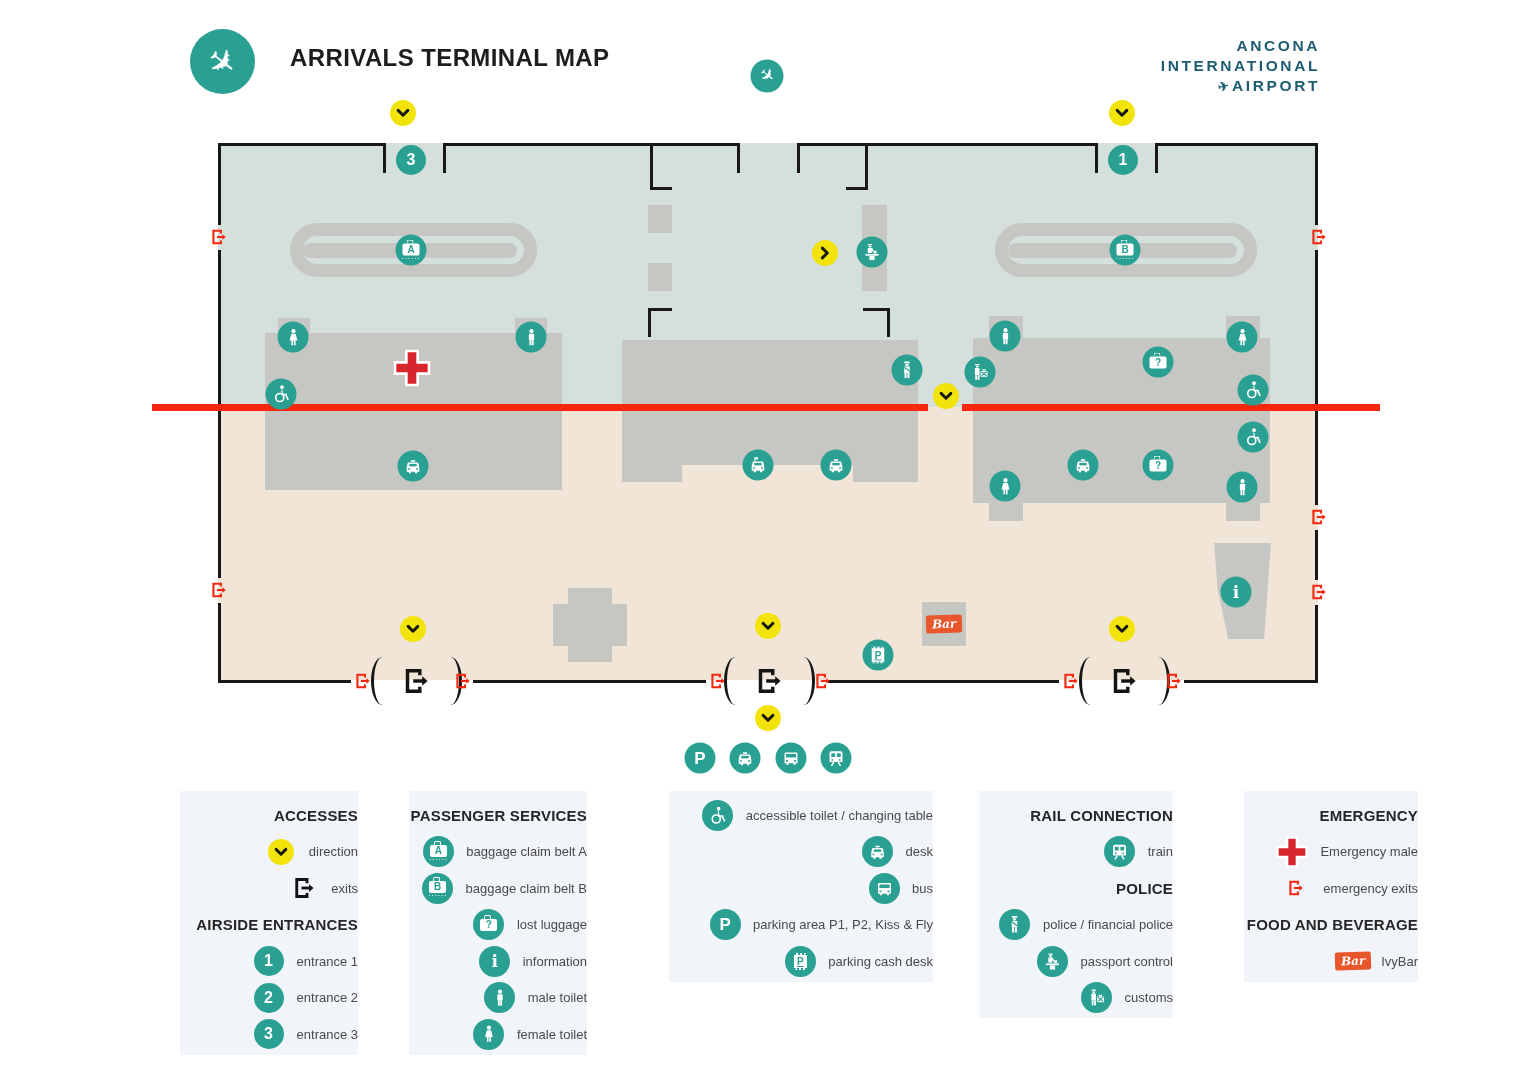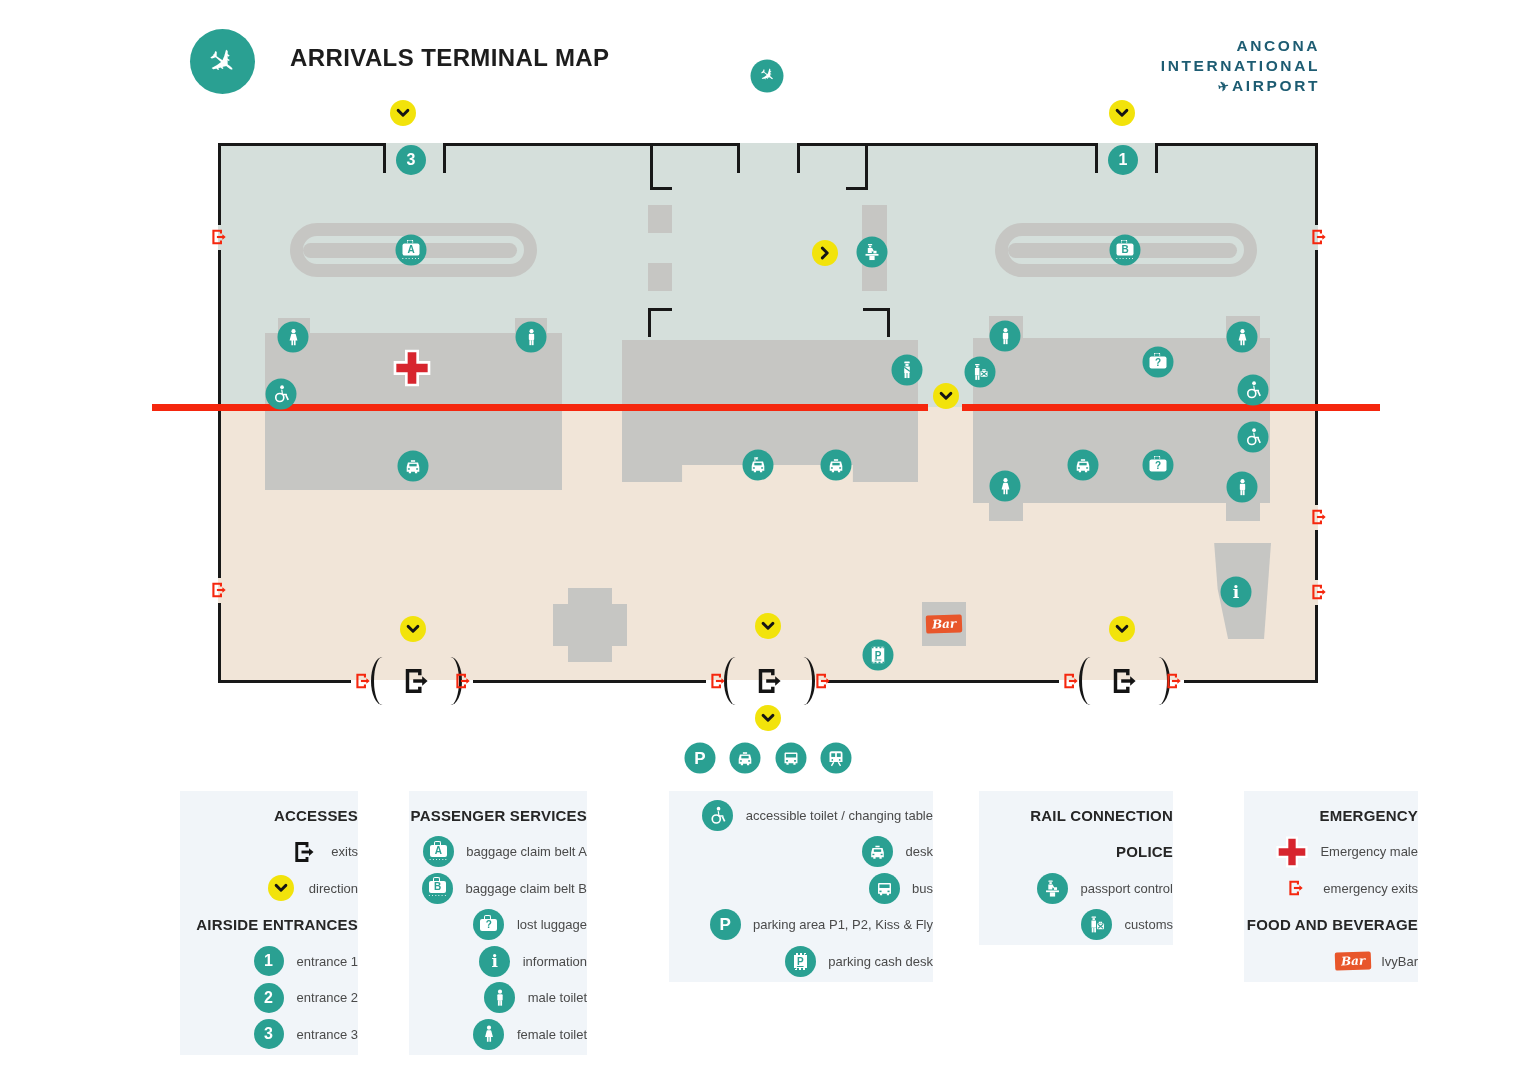--- a/index.html
+++ b/index.html
@@ -577,35 +577,35 @@
   </div>
 
   <div id="legend">
     <div class="col" id="col-1">
         <div class="lrow">
           <span class="lic"></span>
           <span class="lht">ACCESSES</span>
         </div>
         <div class="lrow">
           <span class="lic">
-            <svg class="sv" width="30" height="30" viewBox="0 0 24 24" style="color:#141414">
-              <use href="#s-exit"></use>
-            </svg>
-          </span>
-          <span class="llab">exits</span>
-        </div>
-        <div class="lrow">
-          <span class="lic">
             <span class="yc">
               <svg class="sv" width="18" height="18" viewBox="0 0 24 24" style="color:#fff">
                 <use href="#s-chev"></use>
               </svg>
             </span>
           </span>
           <span class="llab">direction</span>
+        </div>
+        <div class="lrow">
+          <span class="lic">
+            <svg class="sv" width="30" height="30" viewBox="0 0 24 24" style="color:#141414">
+              <use href="#s-exit"></use>
+            </svg>
+          </span>
+          <span class="llab">exits</span>
         </div>
         <div class="lrow">
           <span class="lic"></span>
           <span class="lht">AIRSIDE ENTRANCES</span>
         </div>
         <div class="lrow">
           <span class="lic">
             <span class="ci" style="width:30px;height:30px">
               <b class="nl">1</b>
             </span>
@@ -744,27 +744,47 @@
           </span>
           <span class="llab">parking cash desk</span>
         </div>
       </div>
     <div class="col" id="col-4">
         <div class="lrow">
           <span class="lic"></span>
           <span class="lht">RAIL CONNECTION</span>
         </div>
         <div class="lrow">
+          <span class="lic">
+            <span class="ci" style="width:31px;height:31px">
+              <svg class="sv" width="21" height="21" viewBox="0 0 24 24" style="color:#fff">
+                <use href="#s-train"></use>
+              </svg>
+            </span>
+          </span>
+          <span class="llab">train</span>
+        </div>
+        <div class="lrow">
           <span class="lic"></span>
           <span class="lht">POLICE</span>
         </div>
         <div class="lrow">
           <span class="lic">
             <span class="ci" style="width:31px;height:31px">
               <svg class="sv" width="21" height="21" viewBox="0 0 24 24" style="color:#fff">
+                <use href="#s-police"></use>
+              </svg>
+            </span>
+          </span>
+          <span class="llab">police / financial police</span>
+        </div>
+        <div class="lrow">
+          <span class="lic">
+            <span class="ci" style="width:31px;height:31px">
+              <svg class="sv" width="21" height="21" viewBox="0 0 24 24" style="color:#fff">
                 <use href="#s-passport"></use>
               </svg>
             </span>
           </span>
           <span class="llab">passport control</span>
         </div>
         <div class="lrow">
           <span class="lic">
             <span class="ci" style="width:31px;height:31px">
               <svg class="sv" width="21" height="21" viewBox="0 0 24 24" style="color:#fff">

